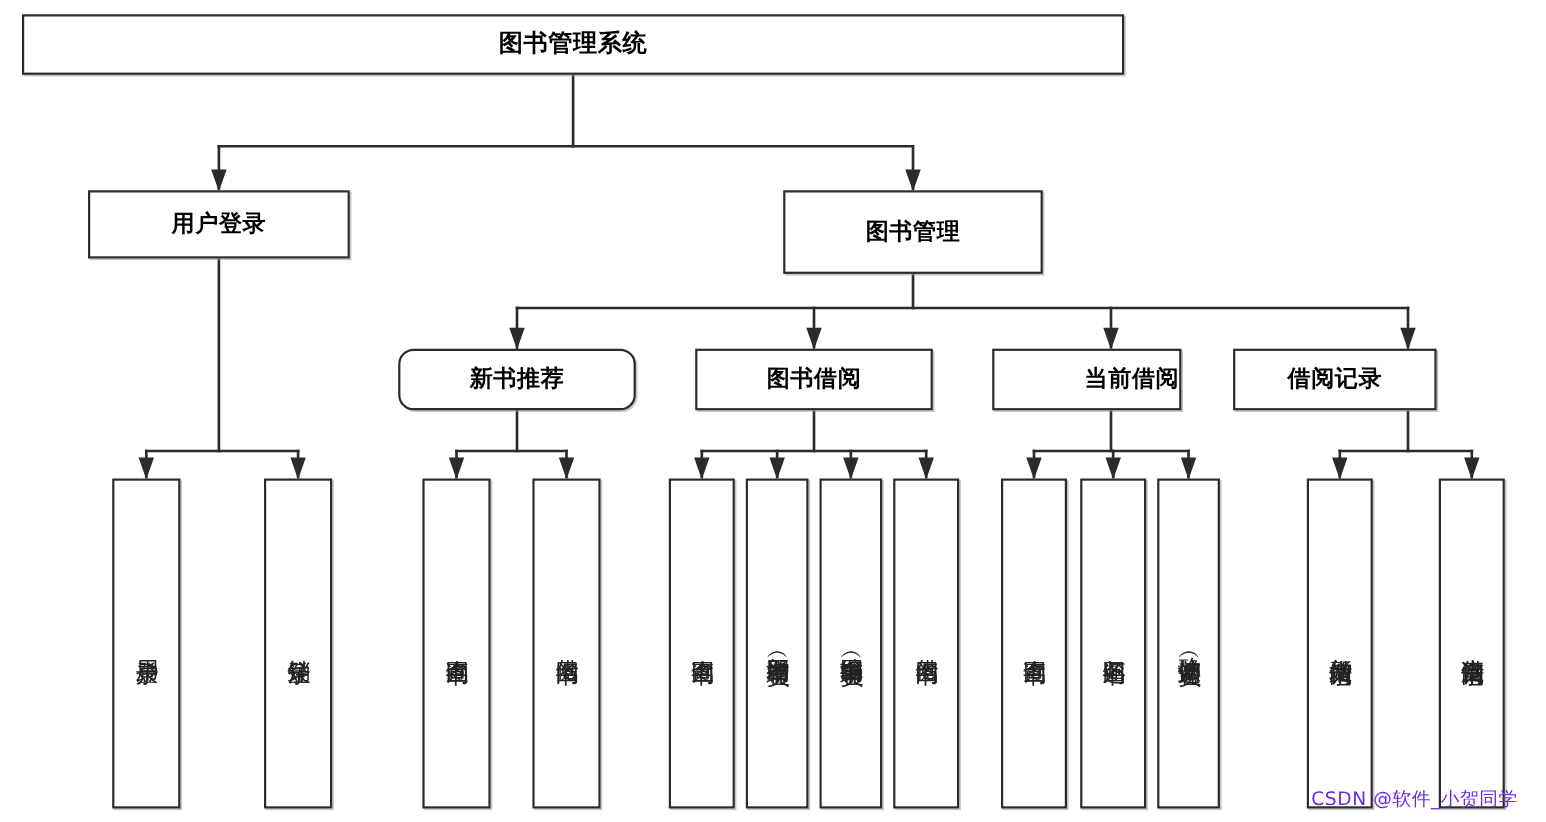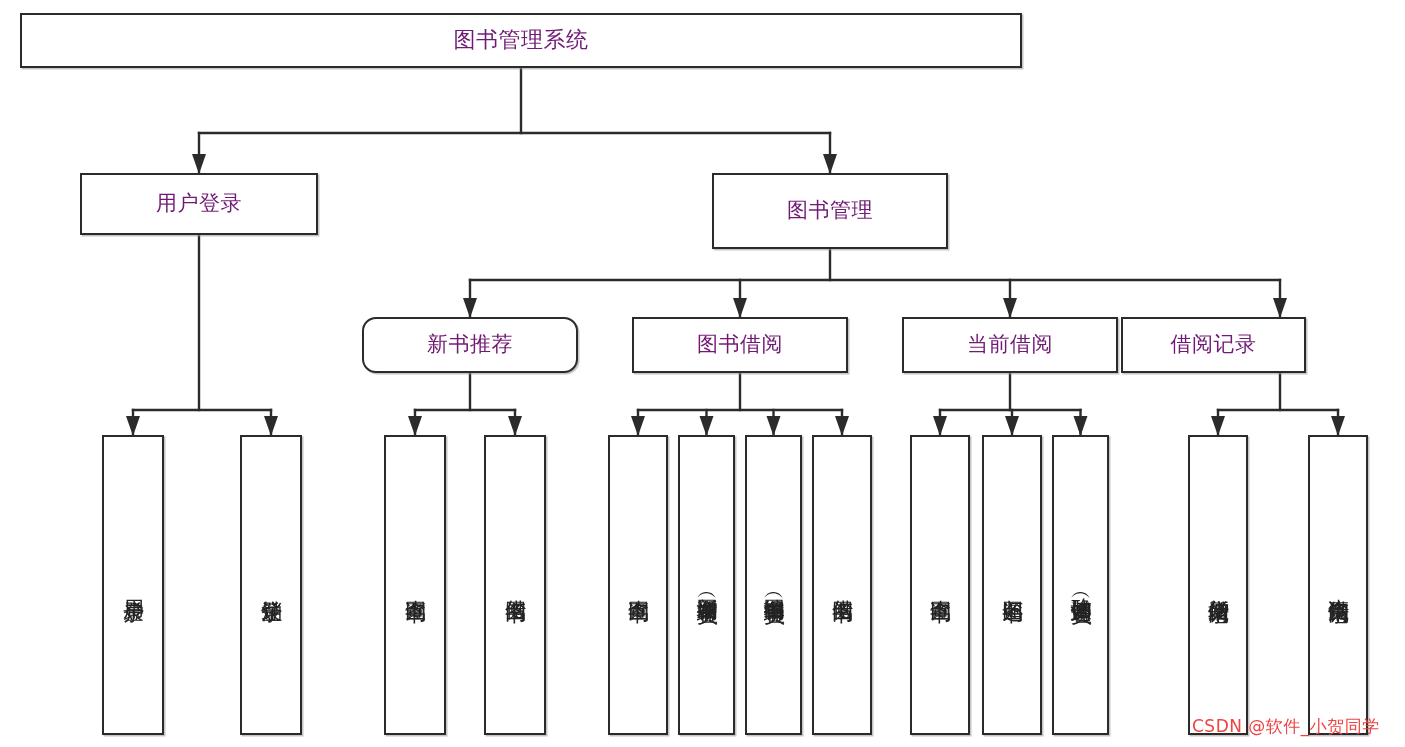--- a/index.html
+++ b/index.html
@@ -29,25 +29,26 @@
     position: absolute;
     box-sizing: border-box;
     background: #ffffff;
     border: 2.2px solid #2b2b2b;
     box-shadow: 1.5px 1.5px 0 rgba(150,150,150,0.55);
     display: flex;
     align-items: center;
     justify-content: center;
   }
   .node-label-h {
-    color: #701a75;
+    color: #000000;
     font-size: 21px;
     line-height: 1.1;
     letter-spacing: 0.5px;
     white-space: nowrap;
+    font-weight: bold;
   }
   .node-label-v {
     color: #232323;
     font-size: 21px;
     letter-spacing: 1px;
     writing-mode: vertical-rl;
     text-orientation: upright;
     line-height: 1.22;
     white-space: nowrap;
     text-align: center;
@@ -131,21 +132,21 @@
       </div>
       <div class="node-box lvl1" style="left: 712px; top: 173px; width: 236px; height: 76px;">
         <span class="node-label-h">图书管理</span>
       </div>
       <div class="node-box lvl2" style="left: 362px; top: 317px; width: 216px; height: 56px; border-radius: 14px;">
         <span class="node-label-h">新书推荐</span>
       </div>
       <div class="node-box lvl2" style="left: 632px; top: 317px; width: 216px; height: 56px; text-align: center;">
         <span class="node-label-h">图书借阅</span>
       </div>
-      <div class="node-box lvl2" style="left: 902px; top: 317px; width: 216px; height: 56px;">
+      <div class="node-box lvl2" style="left: 902px; top: 317px; width: 172px; height: 56px; justify-content: flex-end;">
         <span class="node-label-h">当前借阅</span>
       </div>
       <div class="node-box lvl2" style="left: 1121px; top: 317px; width: 185px; height: 56px;">
         <span class="node-label-h">借阅记录</span>
       </div>
       <div class="node-box lvl3" style="left: 102px; top: 435px; width: 62px; height: 300px;">
         <span class="node-label-v">用户登录</span>
       </div>
       <div class="node-box lvl3" style="left: 240px; top: 435px; width: 62px; height: 300px;">
         <span class="node-label-v">注销登录</span>
@@ -178,14 +179,14 @@
         <span class="node-label-v">确认归还（管理员）</span>
       </div>
       <div class="node-box lvl3" style="left: 1188px; top: 435px; width: 60px; height: 300px;">
         <span class="node-label-v">新增借阅记录</span>
       </div>
       <div class="node-box lvl3" style="left: 1308px; top: 435px; width: 60px; height: 300px;">
         <span class="node-label-v">查询借阅记录</span>
       </div>
     </div>
 
-  <div class="watermark" style="left: 1192px; top: 715px; color: #ef4444;">CSDN @软件_小贺同学</div>
+  <div class="watermark" style="left: 1192px; top: 715px; color: #6d28d9;">CSDN @软件_小贺同学</div>
 </div>
 
 </body></html>

